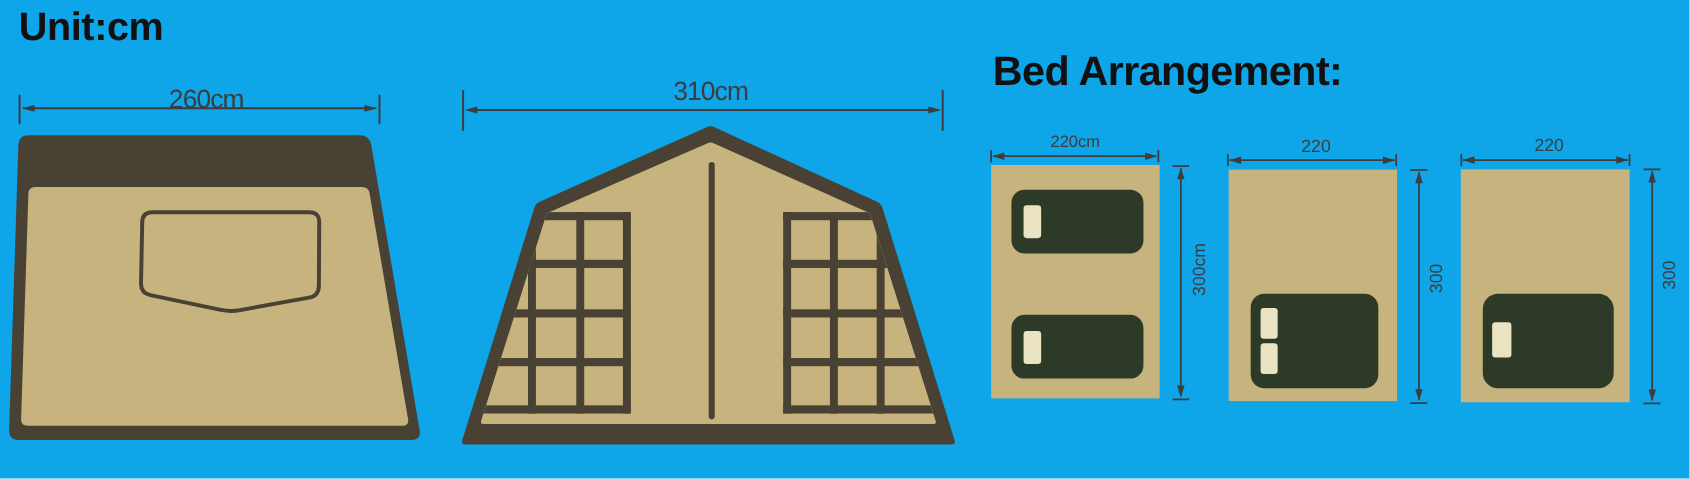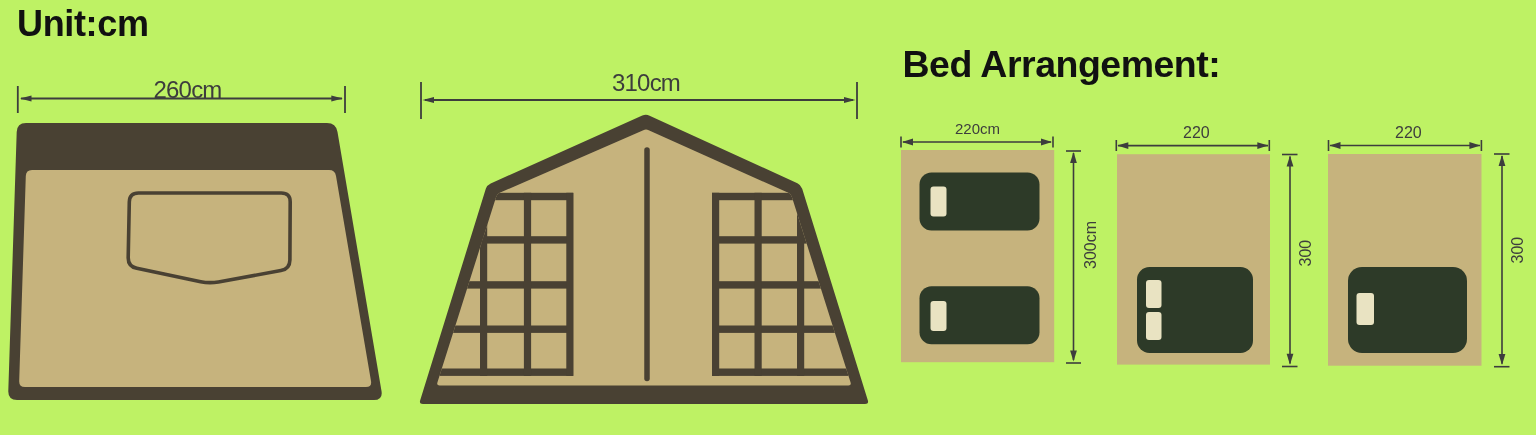--- a/index.html
+++ b/index.html
@@ -1,16 +1,16 @@
 <!DOCTYPE html>
 <html><head>
 <meta charset="utf-8">
 <style>
   html,body{margin:0;padding:0;background:#ffffff;}
-  .page{position:relative;width:1536px;height:435px;background:#bef264;overflow:hidden;
+  .page{position:relative;width:1536px;height:435px;background:#0ea5e9;overflow:hidden;
         font-family:"Liberation Sans", sans-serif;}
   svg{position:absolute;left:0;top:0;}
   .dim{fill:#3d3d3d;font-family:"Liberation Sans", sans-serif;}
 </style>
 </head>
 <body>
 <div class="page">
 <svg width="1536" height="435" viewBox="0 0 1536 435">
   <defs>
     <clipPath id="mtclip">

